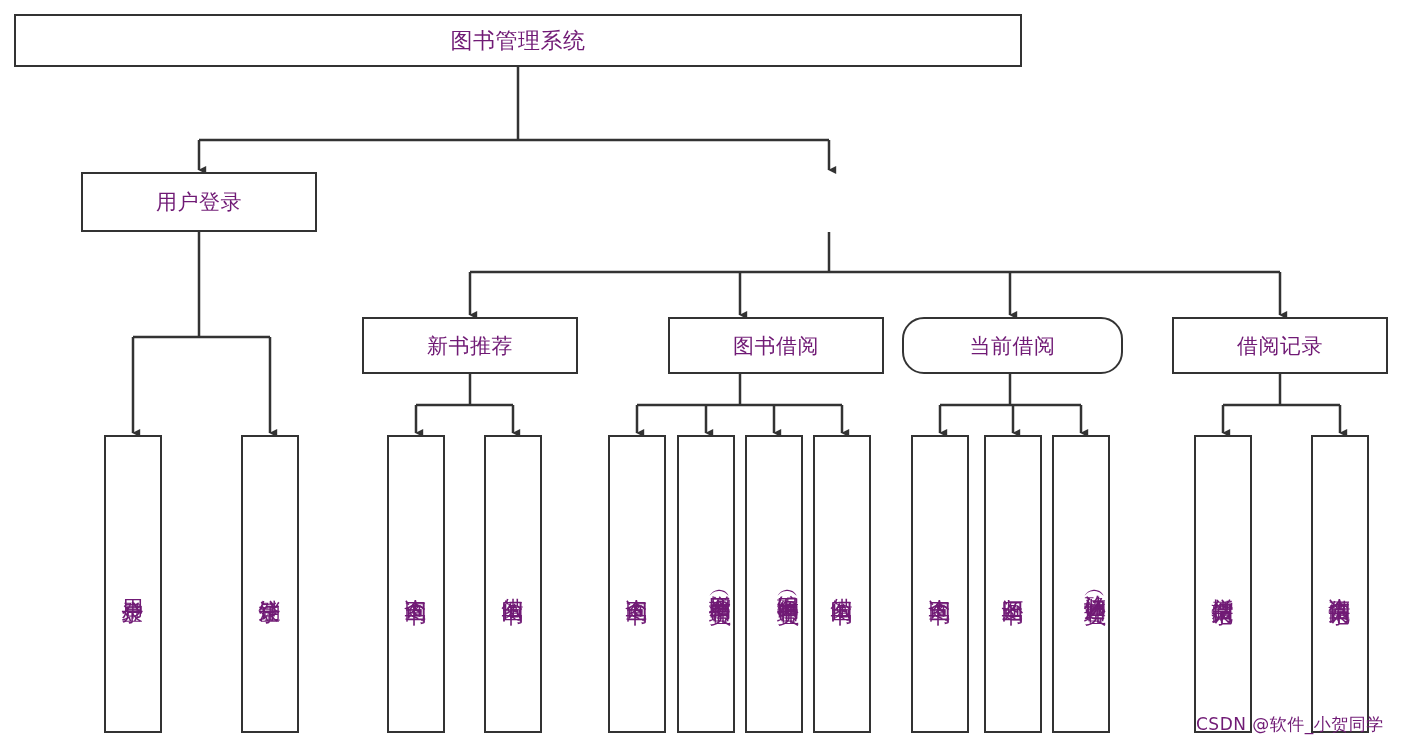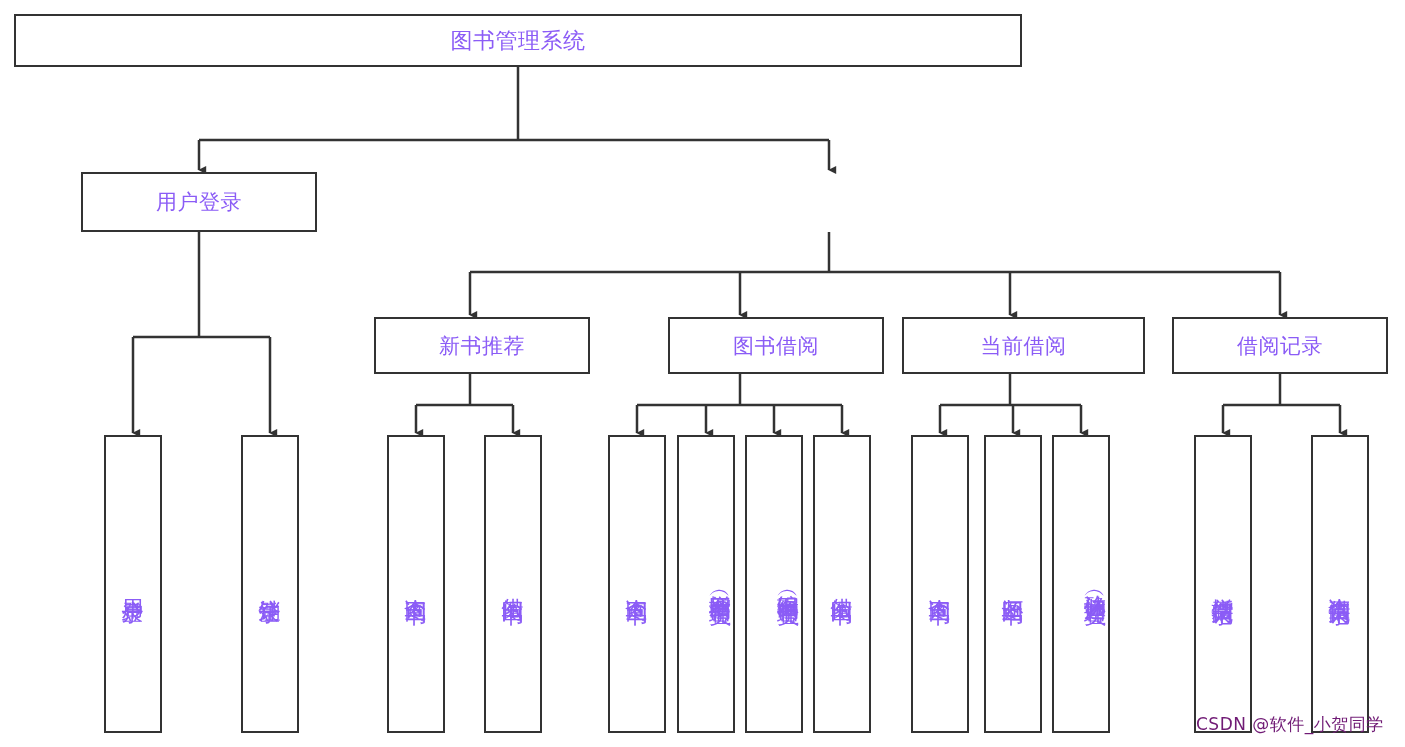--- a/index.html
+++ b/index.html
@@ -27,21 +27,21 @@
     pointer-events: none;
   }
   .node {
     position: absolute;
     box-sizing: border-box;
     background: #ffffff;
     border: 2.5px solid #333333;
     display: flex;
     align-items: center;
     justify-content: center;
-    color: #8b5cf6;
+    color: #701a75;
   }
   .node.horiz {
     font-size: 21px;
     letter-spacing: 0.5px;
   }
   .node.vert {
     writing-mode: vertical-rl;
     text-orientation: upright;
     font-size: 22px;
     line-height: 1.14;
@@ -107,23 +107,23 @@
         <line x1="1223" y1="405" x2="1340" y2="405"></line>
         <line x1="1223" y1="405" x2="1223" y2="433" marker-end="url(#arrowhead)"></line>
         <line x1="1340" y1="405" x2="1340" y2="433" marker-end="url(#arrowhead)"></line>
       </g>
   </svg>
 
   <div class="node horiz root" style="left: 14px; top: 14px; width: 1008px; height: 53px;">图书管理系统</div>
 
   <div class="node horiz" style="left: 81px; top: 172px; width: 236px; height: 60px;">用户登录</div>
 
-  <div class="node horiz" style="left: 362px; top: 317px; width: 216px; height: 57px; margin-left: 12px;">新书推荐</div>
+  <div class="node horiz" style="left: 362px; top: 317px; width: 216px; height: 57px;">新书推荐</div>
   <div class="node horiz" style="left: 632px; top: 317px; width: 216px; height: 57px; margin-left: 36px;">图书借阅</div>
-  <div class="node horiz" style="left: 902px; top: 317px; width: 243px; height: 57px;">当前借阅</div>
+  <div class="node horiz" style="left: 902px; top: 317px; width: 221px; height: 57px; border-radius: 22px;">当前借阅</div>
   <div class="node horiz" style="left: 1172px; top: 317px; width: 216px; height: 57px;">借阅记录</div>
 
   <div class="node vert" style="left: 104px; top: 435px; width: 58px; height: 298px;">用户登录</div>
   <div class="node vert" style="left: 241px; top: 435px; width: 58px; height: 298px;">注销登录</div>
   <div class="node vert" style="left: 387px; top: 435px; width: 58px; height: 298px;">查询图书</div>
   <div class="node vert" style="left: 484px; top: 435px; width: 58px; height: 298px;">借阅图书</div>
   <div class="node vert" style="left: 608px; top: 435px; width: 58px; height: 298px;">查询图书</div>
   <div class="node vert top-align" style="left: 677px; top: 435px; width: 58px; height: 298px;">新增图书（管理员）</div>
   <div class="node vert top-align" style="left: 745px; top: 435px; width: 58px; height: 298px;">编辑图书（管理员）</div>
   <div class="node vert" style="left: 813px; top: 435px; width: 58px; height: 298px;">借阅图书</div>

